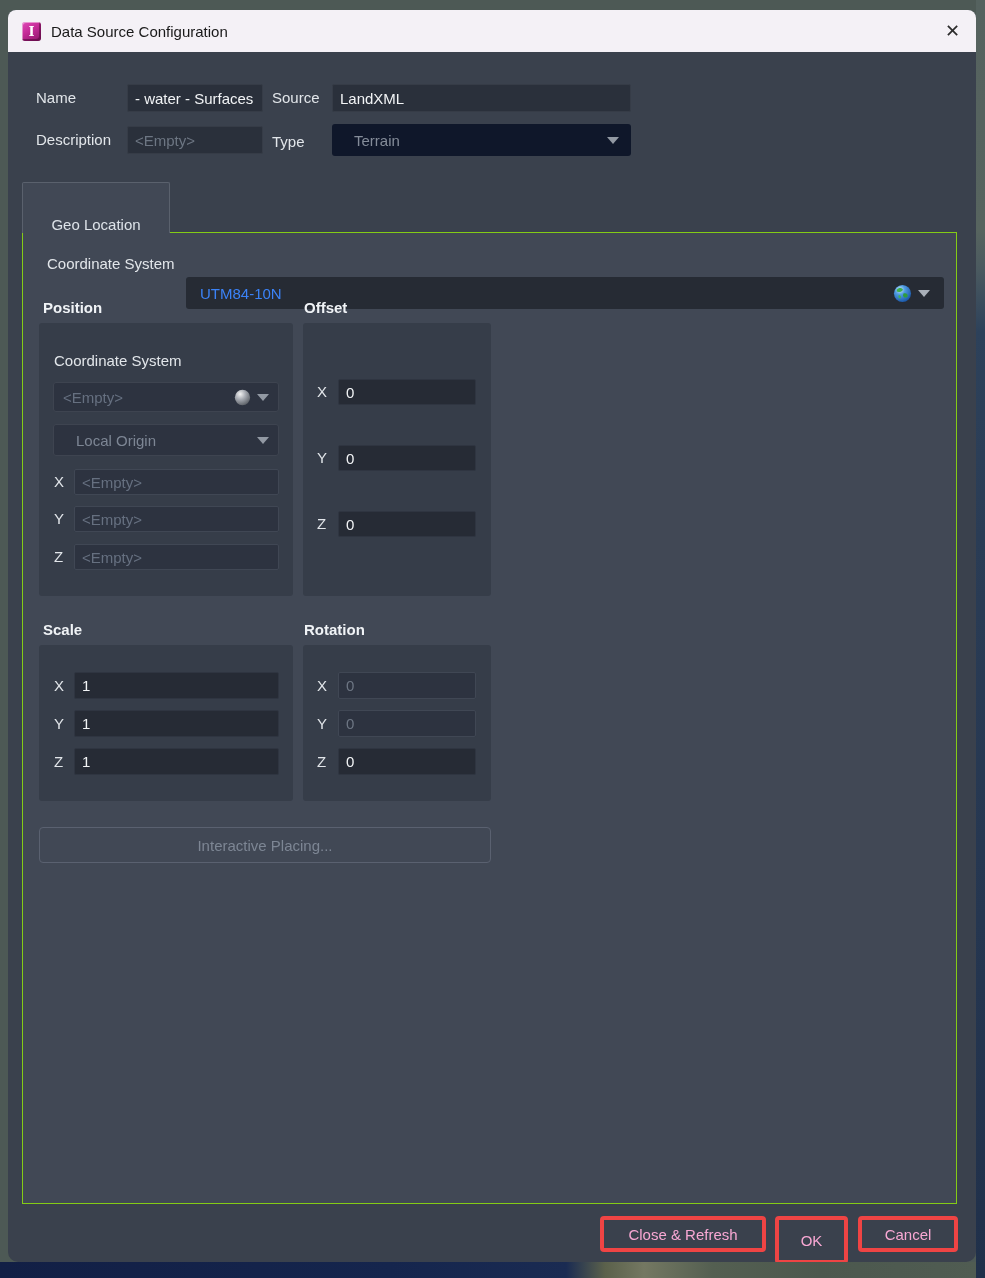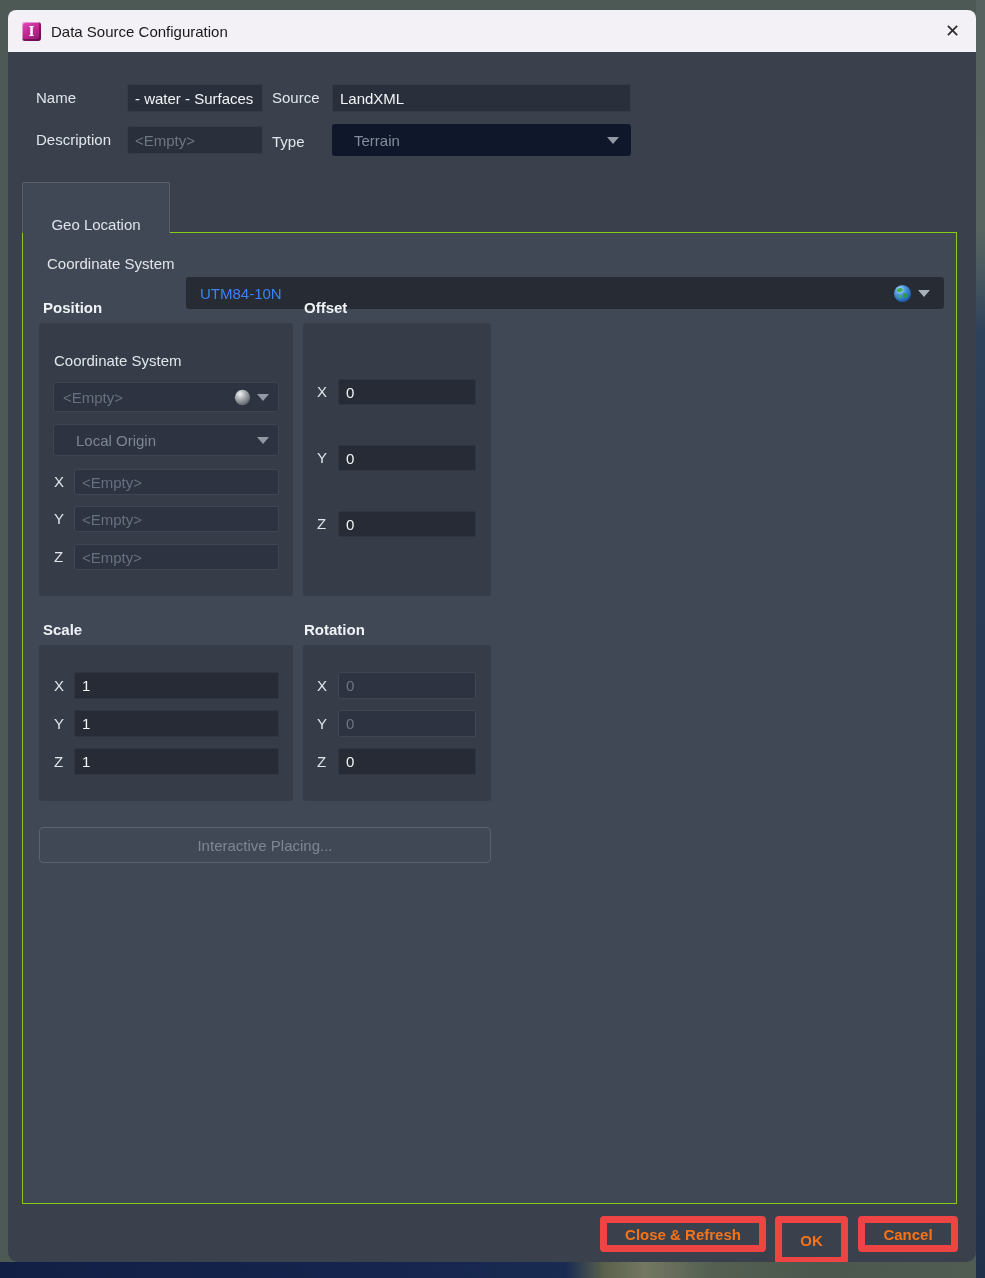--- a/index.html
+++ b/index.html
@@ -53,21 +53,21 @@
 
   .gbox { position:absolute; background:#363d49; border-radius:3px; }
 
   .globe { flex:none; }
   .dd .globe { margin-left:auto; }
   .dd .globe + .arr { margin-left:6px; }
 
   .btn { position:absolute; display:flex; align-items:center; justify-content:center;
     font-size:15px; border-radius:4px; background:transparent; }
   .btn-dis { border:1px solid #5a6170; color:#7d8694; }
-  .btn-act { border:7px solid #ef4444; color:#f97316; cursor:pointer;font-weight:bold; }
+  .btn-act { border:4px solid #ef4444; color:#f9a8d4; cursor:pointer; }
 </style>
 </head>
 <body>
 
 <div class="bg-right"></div>
 <div class="bg-bottom"></div>
 
 <div class="dialog">
 
   <div class="titlebar">

